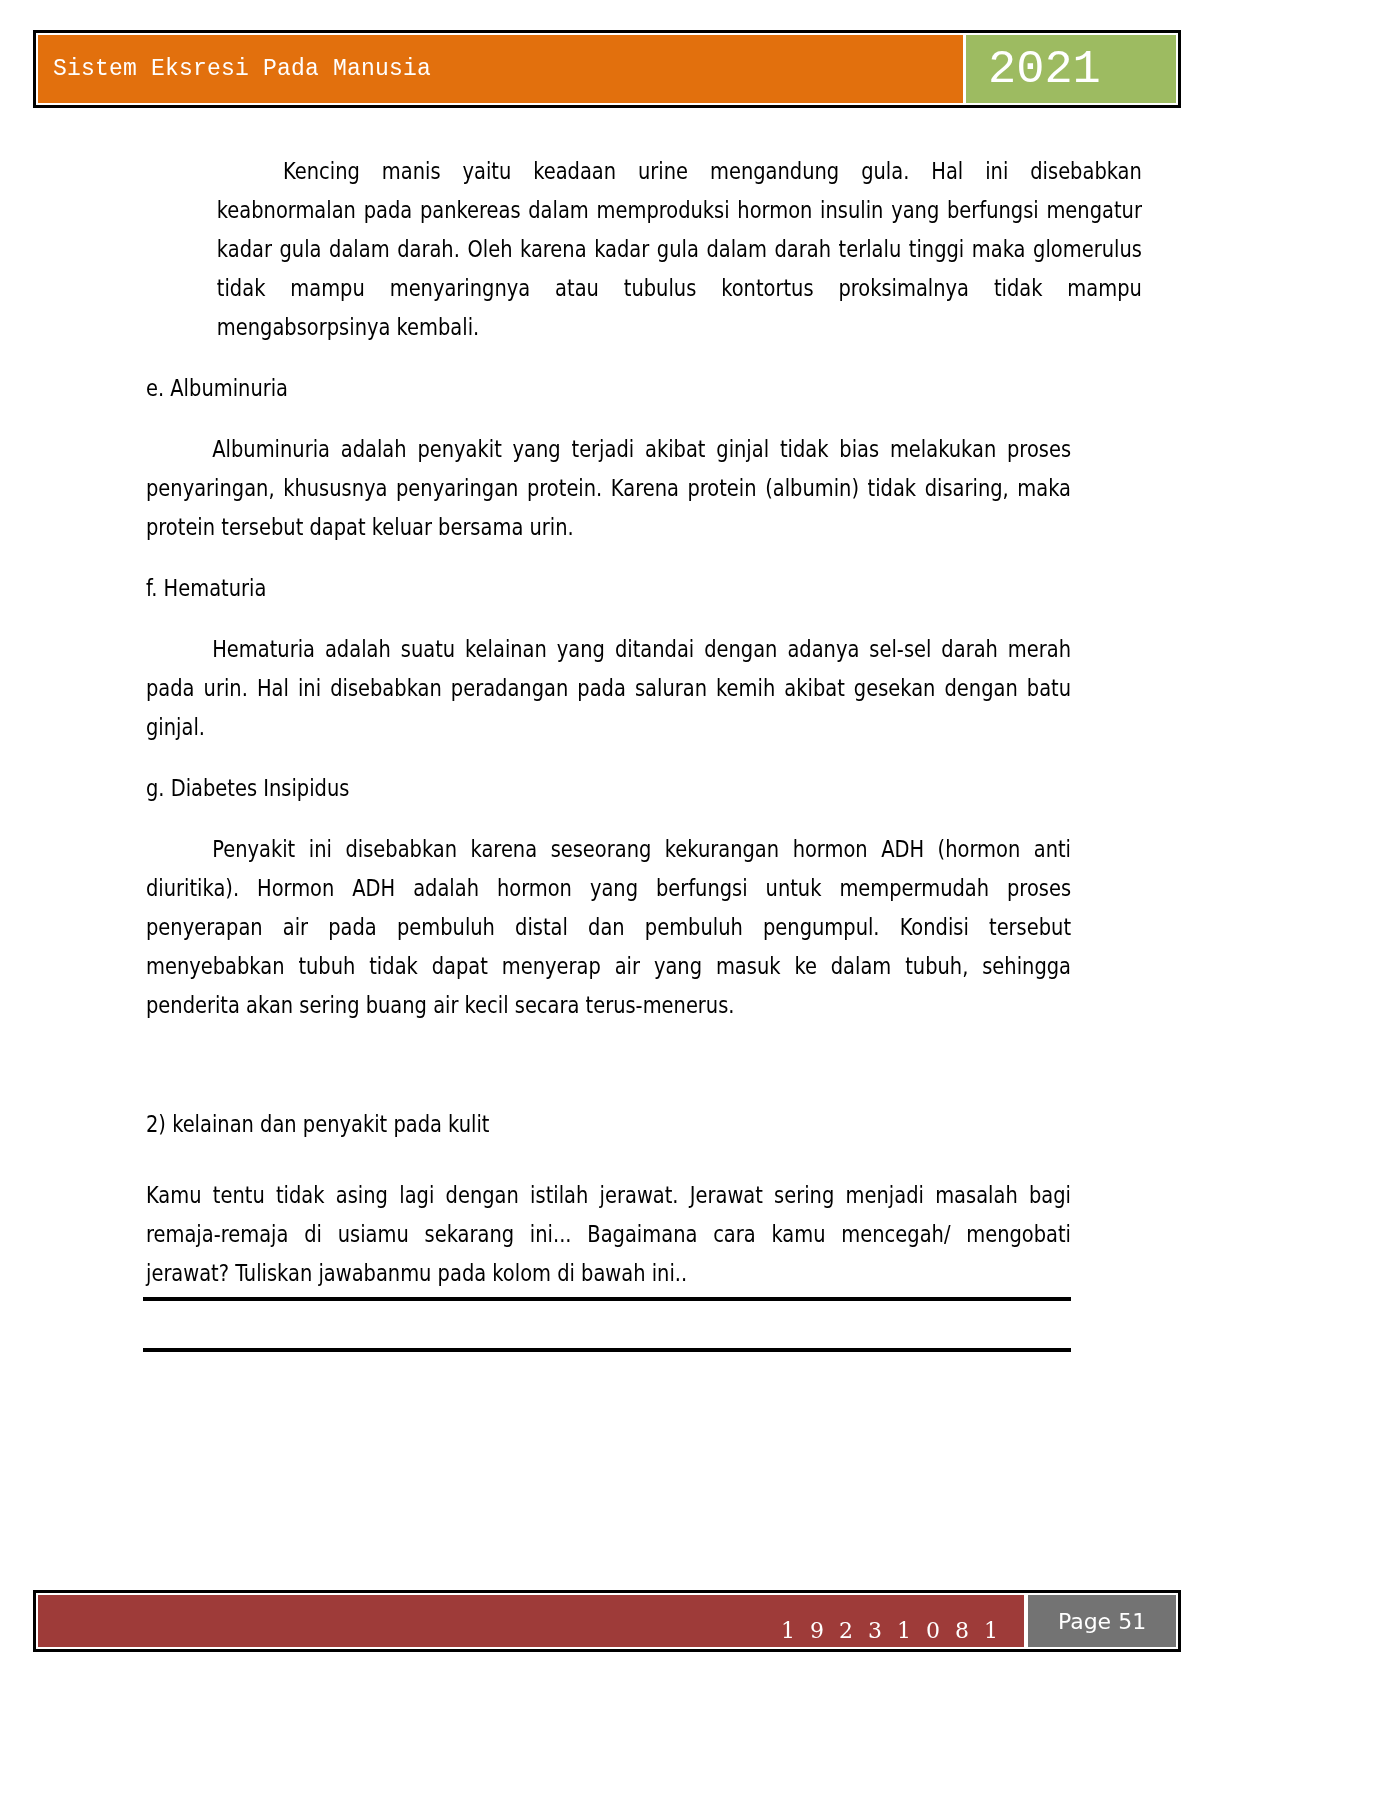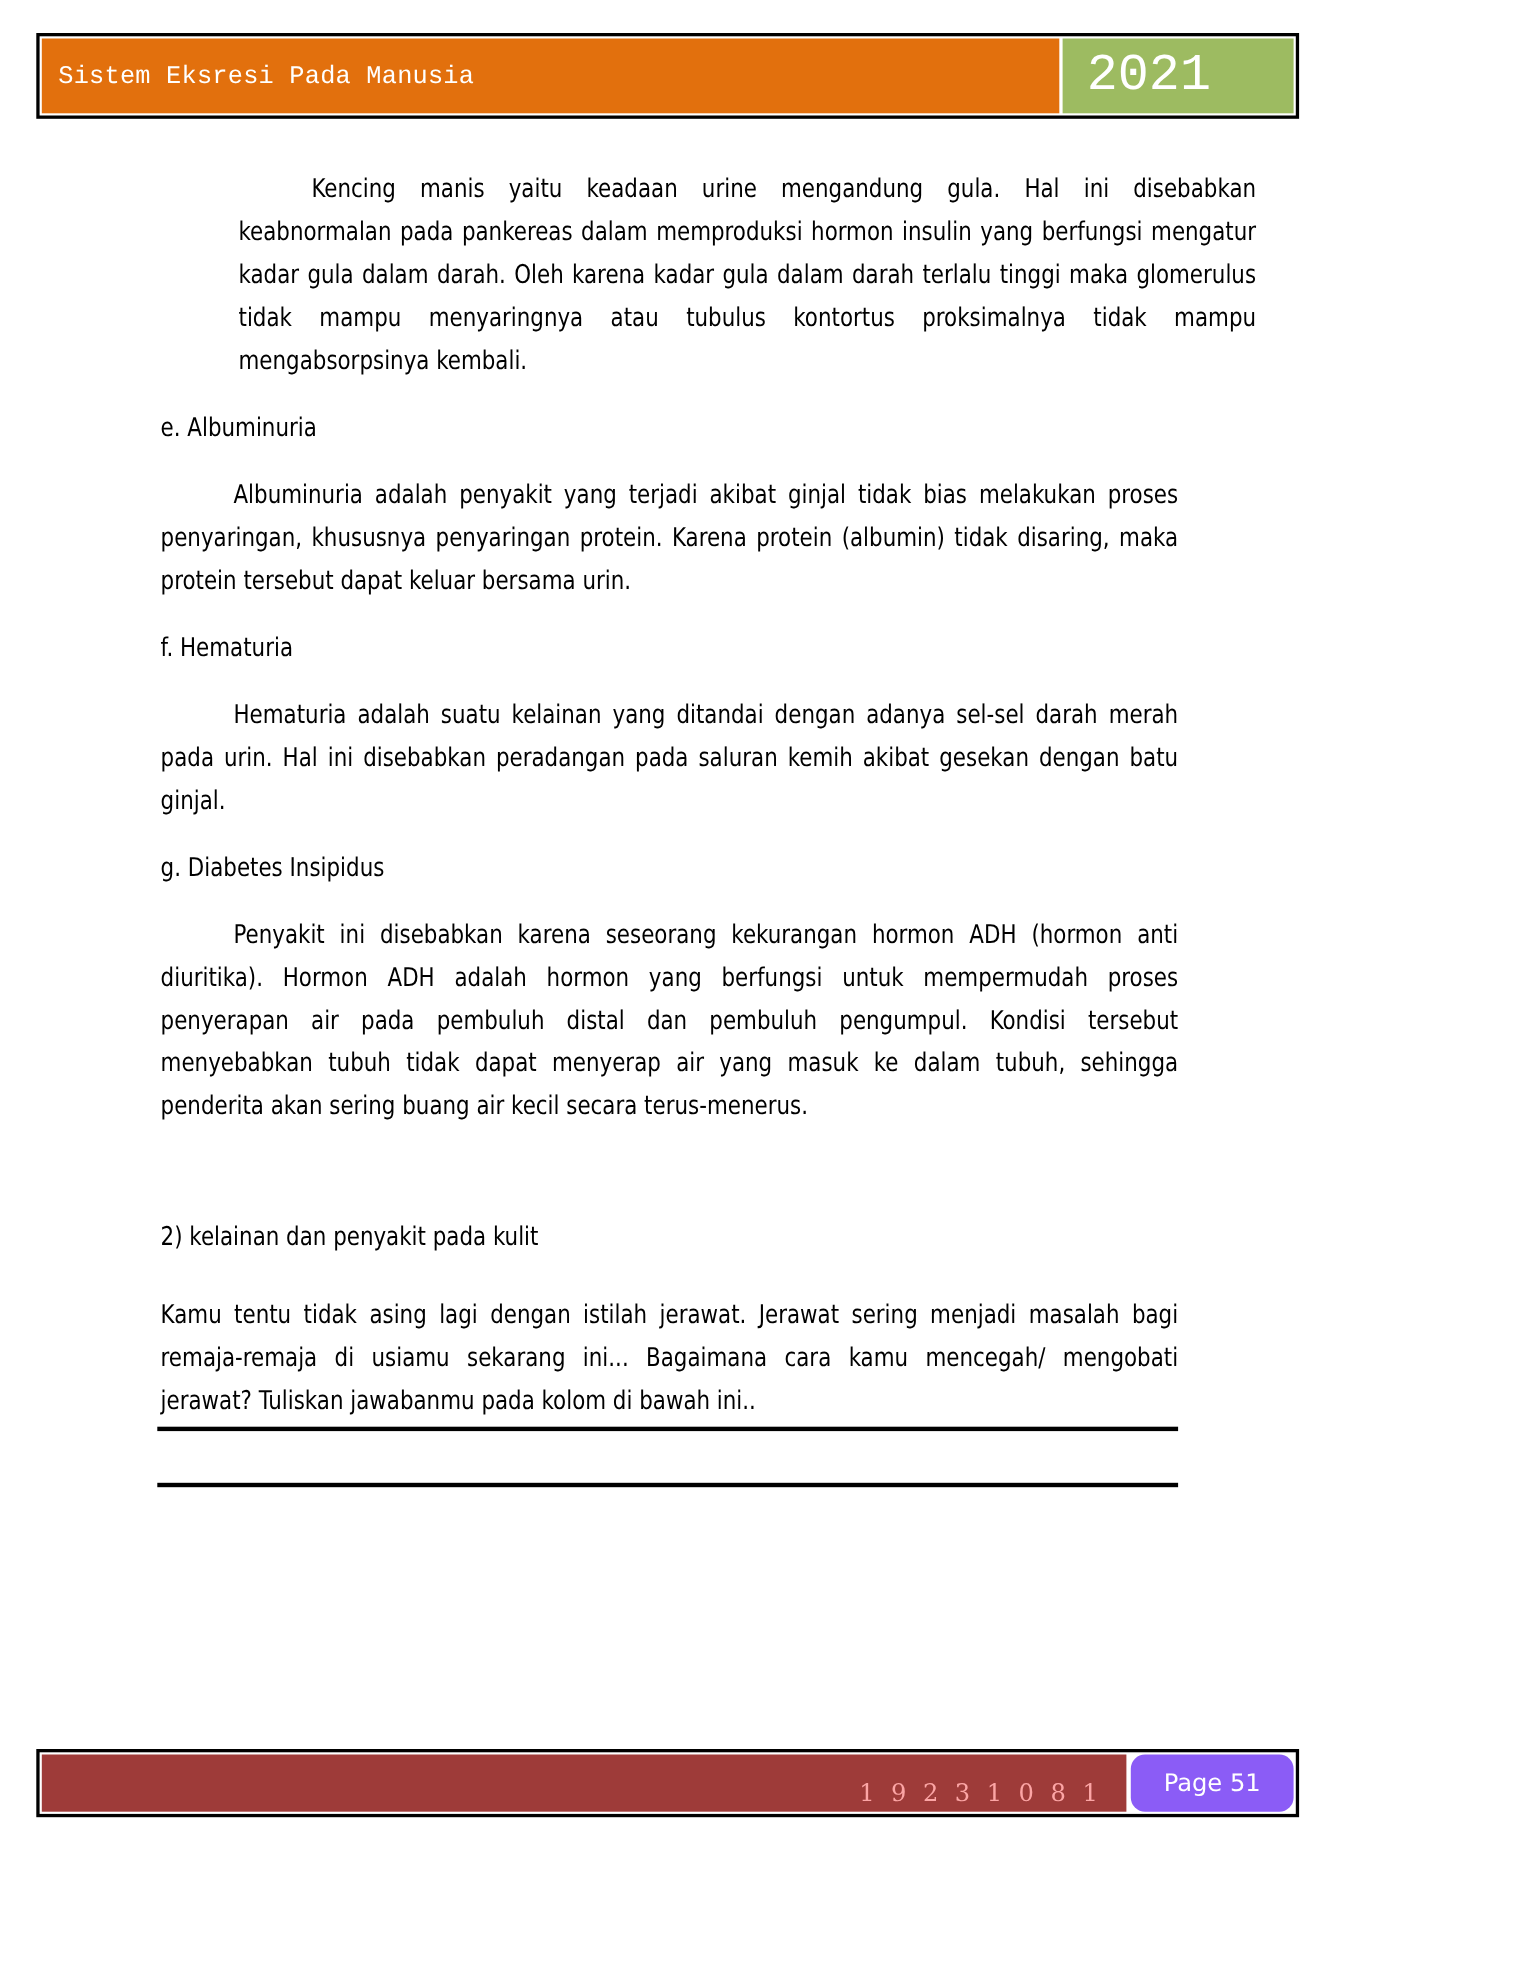--- a/index.html
+++ b/index.html
@@ -143,37 +143,36 @@
   .footer-id-band {
     background: #9e3b39;
     flex: 1 1 auto;
     display: flex;
     align-items: center;
     justify-content: flex-end;
     padding-right: 22px;
     min-width: 0;
   }
   .footer-id-band .id-text {
-    color: #fca5a5;
+    color: #ffffff;
     font-family: "DejaVu Serif", serif;
     font-size: 22px;
     letter-spacing: 4px;
     white-space: nowrap;
     margin-top: 18px;
   }
   .footer-page-band {
-    background: #8b5cf6;
+    background: #737373;
     flex: 0 0 148px;
     width: 148px;
     margin-left: 4px;
     display: flex;
     align-items: center;
     justify-content: center;
     box-sizing: border-box;
-    border-radius: 13px;
   }
   .footer-page-band .page-text {
     color: #ffffff;
     font-family: "DejaVu Sans", sans-serif;
     font-size: 22px;
     white-space: nowrap;
   }
 </style>
 </head>
 <body>

